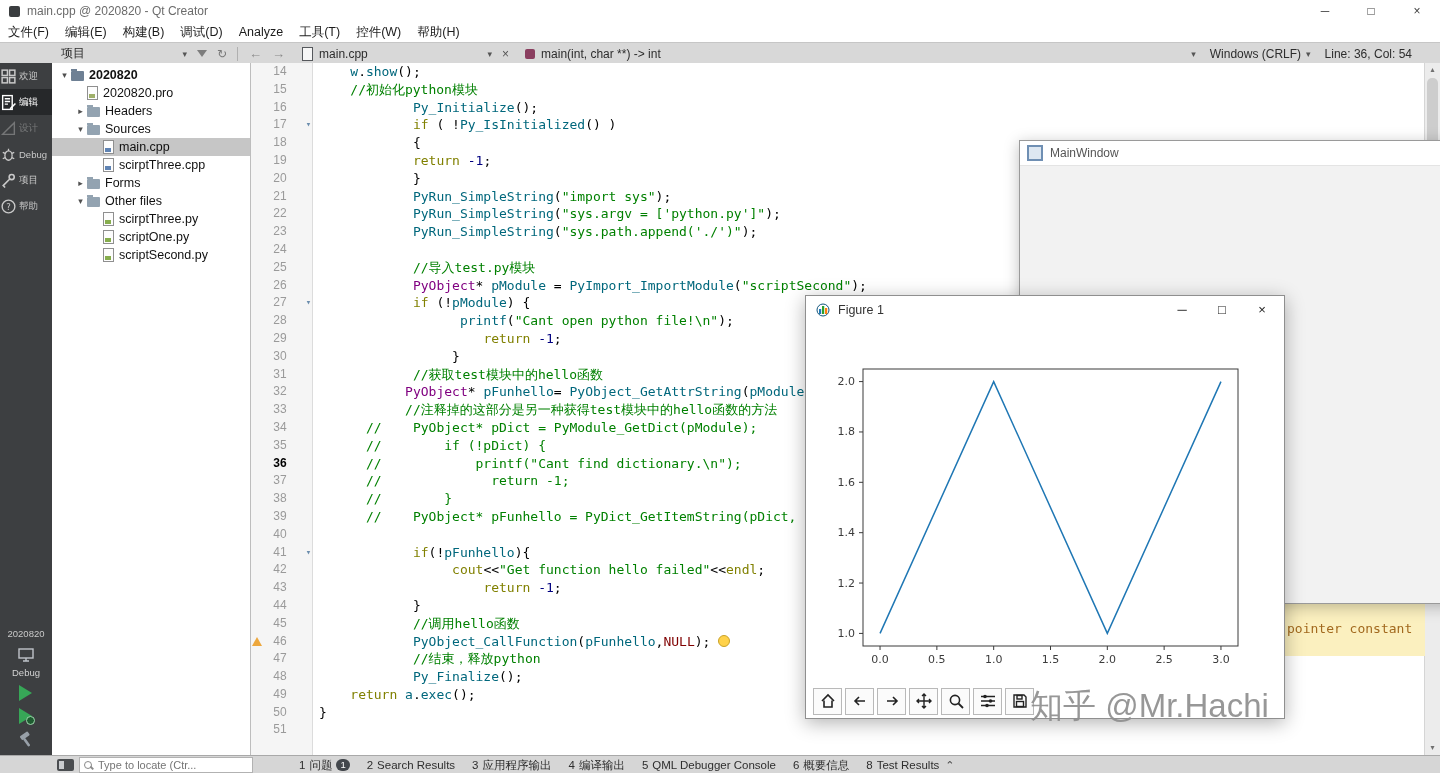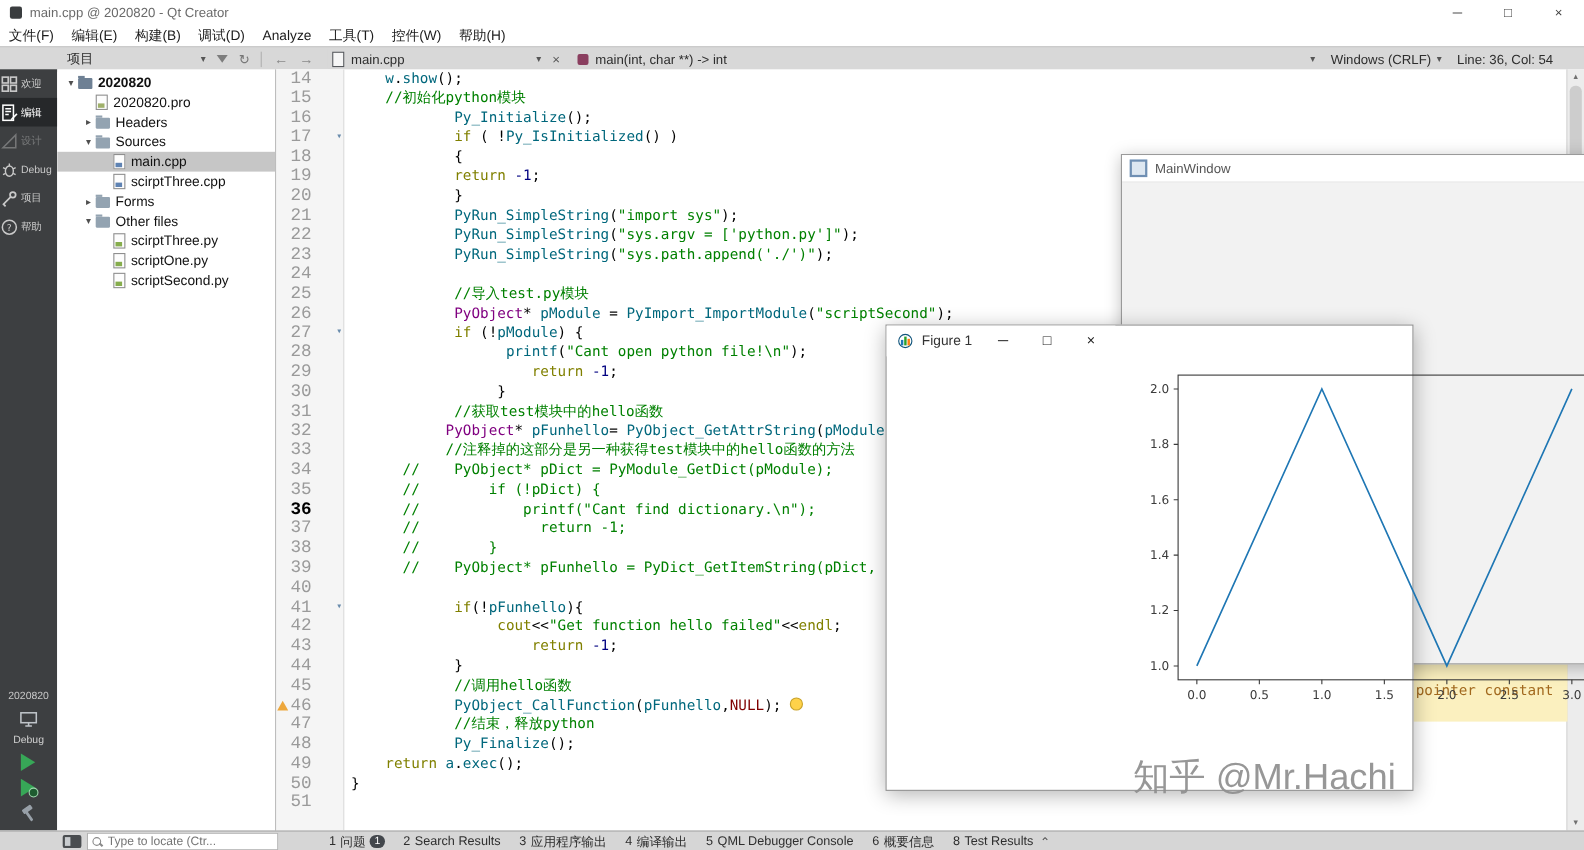--- a/index.html
+++ b/index.html
@@ -73,22 +73,22 @@
   .ico.py::after{content:"";position:absolute;left:1px;bottom:1px;width:6px;height:4px;background:#86ad4d;}
   .ico.pro::after{content:"";position:absolute;left:1px;bottom:1px;width:6px;height:4px;background:#9fb06a;}
   .tlabel.bold{font-weight:bold;}
 
   
   .editor{position:absolute;left:250px;top:63px;width:1190px;height:692px;background:#fff;overflow:hidden;}
   .gutter-bg{position:absolute;left:0;top:0;bottom:0;width:62px;background:#f5f5f5;border-right:1px solid #dcdcdc;}
   .code-line{position:relative;display:flex;height:17.8px;line-height:17.8px;
              font-family:"DejaVu Sans Mono","Liberation Mono",monospace;font-size:13px;}
   .lmark{width:14px;flex:none;display:flex;align-items:center;justify-content:center;}
-  .lnum{width:32px;flex:none;text-align:left;padding-right:5px;color:#9a9a9a;font-size:16px;
-        font-family:Liberation Mono, monospace;}
+  .lnum{width:32px;flex:none;text-align:center;padding-right:5px;color:#9a9a9a;font-size:12px;
+        font-family:Liberation Sans, sans-serif;}
   .lnum.cur{color:#000;font-weight:bold;}
   .lfold{width:15px;flex:none;text-align:center;color:#6b8dad;font-size:9px;}
   .lcode{white-space:pre;padding-left:3px;}
   .t-p{color:#000;} .t-c{color:#008000;} .t-s{color:#008000;} .t-k{color:#808000;}
   .t-t{color:#800080;} .t-f{color:#00677c;} .t-n{color:#000080;} .t-m{color:#800000;}
   .warn-tri{width:0;height:0;border-left:5px solid transparent;border-right:5px solid transparent;
             border-bottom:9px solid #eda73c;}
   .bulb{display:inline-block;width:10px;height:10px;border-radius:50%;background:#ffd24a;
         border:1px solid #c9a227;margin-left:8px;vertical-align:-1px;}
 
@@ -108,21 +108,21 @@
   
   .mainwindow{position:absolute;left:1019px;top:140px;width:470px;height:462px;background:#f2f2f2;
               border:1px solid #9a9a9a;box-shadow:0 3px 14px rgba(0,0,0,.25);z-index:5;}
   .mw-title{height:24px;background:#fff;display:flex;align-items:center;padding-left:7px;gap:7px;
             font-size:12px;color:#555;border-bottom:1px solid #e4e4e4;}
   .mw-icon{width:12px;height:12px;border:2px solid #6f8fb3;background:#dde7f1;flex:none;}
 
   
   .figure{position:absolute;left:805px;top:295px;width:478px;height:422px;background:#fff;
           border:1px solid #8f8f8f;box-shadow:0 4px 18px rgba(0,0,0,.3);z-index:6;
-          display:flex;flex-direction:row;}
+          display:flex;flex-direction:column;}
   .fig-title{height:28px;display:flex;align-items:center;padding:0 2px 0 10px;gap:8px;
              font-size:12.5px;color:#333;background:#fff;flex:none;}
   .fig-icon{width:14px;height:14px;flex:none;}
   .fig-ctrls{margin-left:auto;display:flex;}
   .fig-ctrls span{width:40px;text-align:center;font-size:13px;color:#222;line-height:28px;}
   .fig-canvas{width:478px;height:361px;position:relative;flex:none;}
   .fig-toolbar{height:32px;display:flex;align-items:center;gap:3px;padding-left:7px;flex:none;}
   .mpl-btn{width:27px;height:25px;border:1px solid #b9b9b9;background:#fbfbfb;
            display:flex;align-items:center;justify-content:center;}
   .mpl-btn svg{width:18px;height:18px;display:block;}

